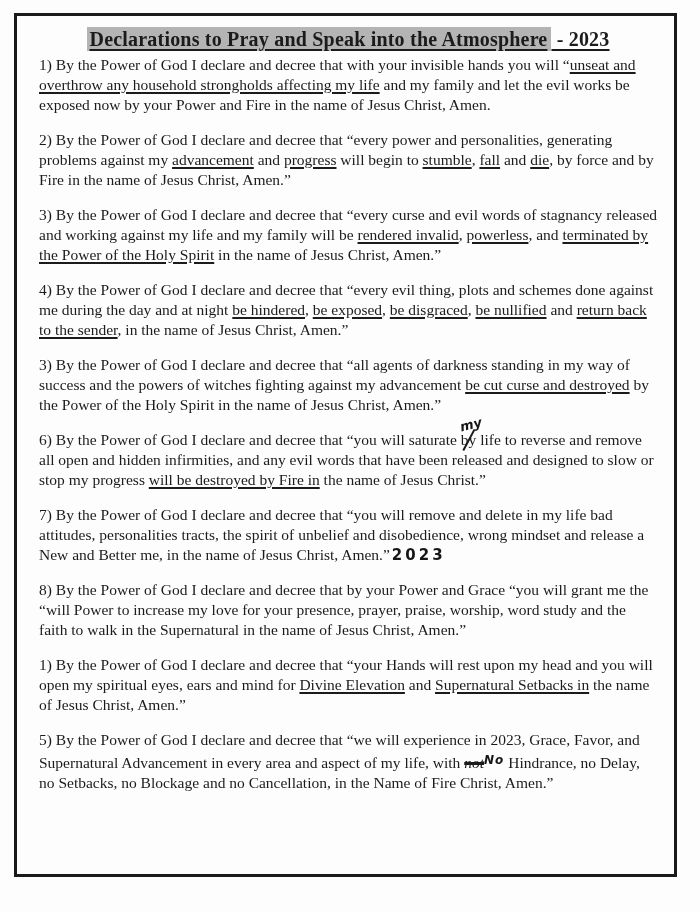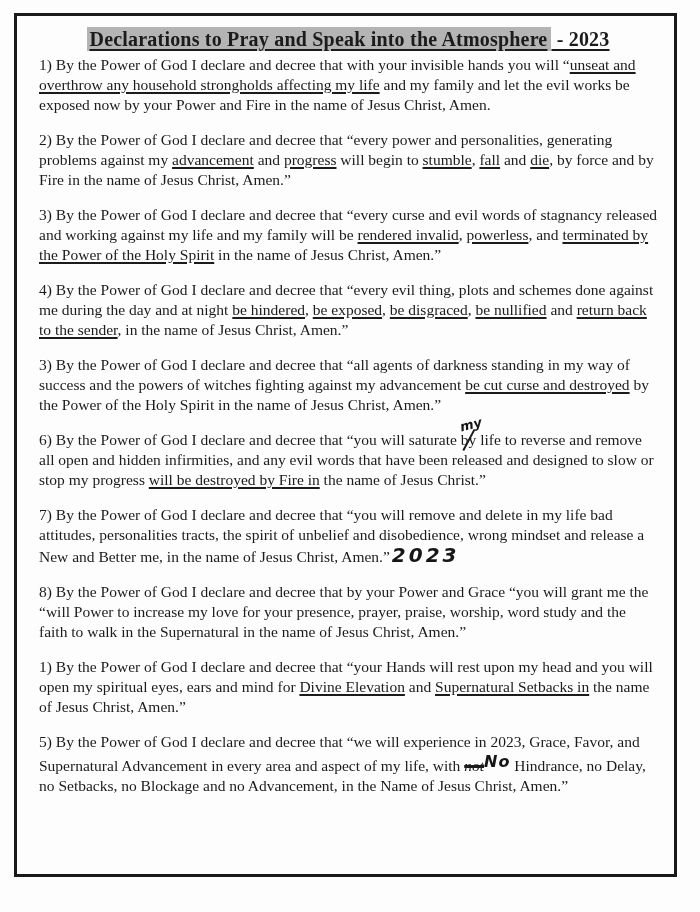--- a/index.html
+++ b/index.html
@@ -70,28 +70,27 @@
     transform: rotate(-14deg);
     white-space: nowrap;
     color: #161616;
   }
   .hw {
     font-family: "DejaVu Sans", sans-serif;
     font-weight: bold;
     color: #161616;
   }
   .hw-2023 {
-    font-style: italic;
-    font-size: 20px;
+    font-size: 15px;
     letter-spacing: 3px;
     padding-left: 2px;
   }
   .hw-sup {
     font-style: italic;
-    font-size: 16px;
+    font-size: 12px;
     vertical-align: 4px;
     letter-spacing: 1px;
   }
 </style>
 </head>
 <body>
 
 <div class="frame">
   <div class="title">
     <span class="title-underline"><span class="title-hl">Declarations to Pray and Speak into the Atmosphere</span><span> - 2023</span></span>
@@ -99,15 +98,15 @@
   <div>
       <p class="para"><span>1) By the Power of God I declare and decree that with your invisible hands you will “</span><span class="u">unseat and overthrow any household strongholds affecting my life</span><span> and my family and let the evil works be exposed now by your Power and Fire in the name of Jesus Christ, Amen.</span></p>
       <p class="para"><span>2) By the Power of God I declare and decree that “every power and personalities, generating problems against my </span><span class="u">advancement</span><span> and </span><span class="u">progress</span><span> will begin to </span><span class="u">stumble</span><span>, </span><span class="u">fall</span><span> and </span><span class="u">die</span><span>, by force and by Fire in the name of Jesus Christ, Amen.”</span></p>
       <p class="para"><span>3) By the Power of God I declare and decree that “every curse and evil words of stagnancy released and working against my life and my family will be </span><span class="u">rendered invalid</span><span>, </span><span class="u">powerless</span><span>, and </span><span class="u">terminated by the Power of the Holy Spirit</span><span> in the name of Jesus Christ, Amen.”</span></p>
       <p class="para"><span>4) By the Power of God I declare and decree that “every evil thing, plots and schemes done against me during the day and at night </span><span class="u">be hindered</span><span>, </span><span class="u">be exposed</span><span>, </span><span class="u">be disgraced</span><span>, </span><span class="u">be nullified</span><span> and </span><span class="u">return back to the sender</span><span>, in the name of Jesus Christ, Amen.”</span></p>
       <p class="para"><span>3) By the Power of God I declare and decree that “all agents of darkness standing in my way of success and the powers of witches fighting against my advancement </span><span class="u">be cut curse and destroyed</span><span> by the Power of the Holy Spirit in the name of Jesus Christ, Amen.”</span></p>
       <p class="para"><span>6) By the Power of God I declare and decree that “you will saturate </span><span class="slashed">by<span class="hw-note">my</span></span><span> life to reverse and remove all open and hidden infirmities, and any evil words that have been released and designed to slow or stop my progress </span><span class="u">will be destroyed by Fire in</span><span> the name of Jesus Christ.”</span></p>
       <p class="para"><span>7) By the Power of God I declare and decree that “you will remove and delete in my life bad attitudes, personalities tracts, the spirit of unbelief and disobedience, wrong mindset and release a New and Better me, in the name of Jesus Christ, Amen.”</span><span class="hw hw-2023">2023</span></p>
       <p class="para"><span>8) By the Power of God I declare and decree that by your Power and Grace “you will grant me the “will Power to increase my love for your presence, prayer, praise, worship, word study and the faith to walk in the Supernatural in the name of Jesus Christ, Amen.”</span></p>
       <p class="para"><span>1) By the Power of God I declare and decree that “your Hands will rest upon my head and you will open my spiritual eyes, ears and mind for </span><span class="u">Divine Elevation</span><span> and </span><span class="u">Supernatural Setbacks in</span><span> the name of Jesus Christ, Amen.”</span></p>
-      <p class="para"><span>5) By the Power of God I declare and decree that “we will experience in 2023, Grace, Favor, and Supernatural Advancement in every area and aspect of my life, with </span><span class="strike">not</span><span class="hw hw-sup">No</span><span> Hindrance, no Delay, no Setbacks, no Blockage and no Advancement, in the Name of Jesus Christ, Amen.”</span></p>
+      <p class="para"><span>5) By the Power of God I declare and decree that “we will experience in 2023, Grace, Favor, and Supernatural Advancement in every area and aspect of my life, with </span><span class="strike">not</span><span class="hw hw-sup">No</span><span> Hindrance, no Delay, no Setbacks, no Blockage and no Cancellation, in the Name of Fire Christ, Amen.”</span></p>
     </div>
 </div>
 
 </body></html>

